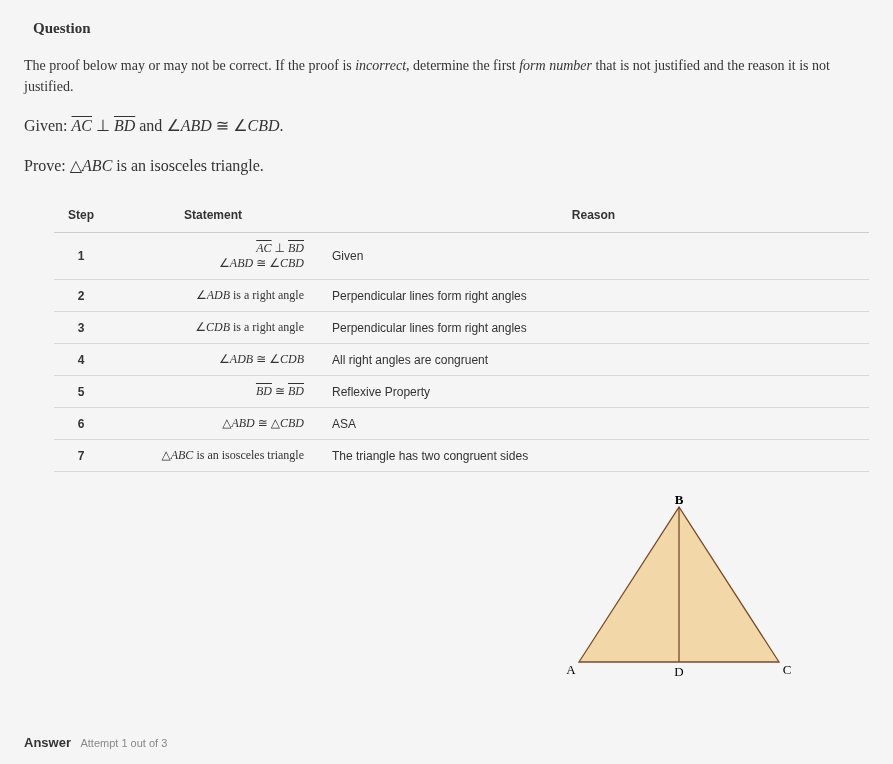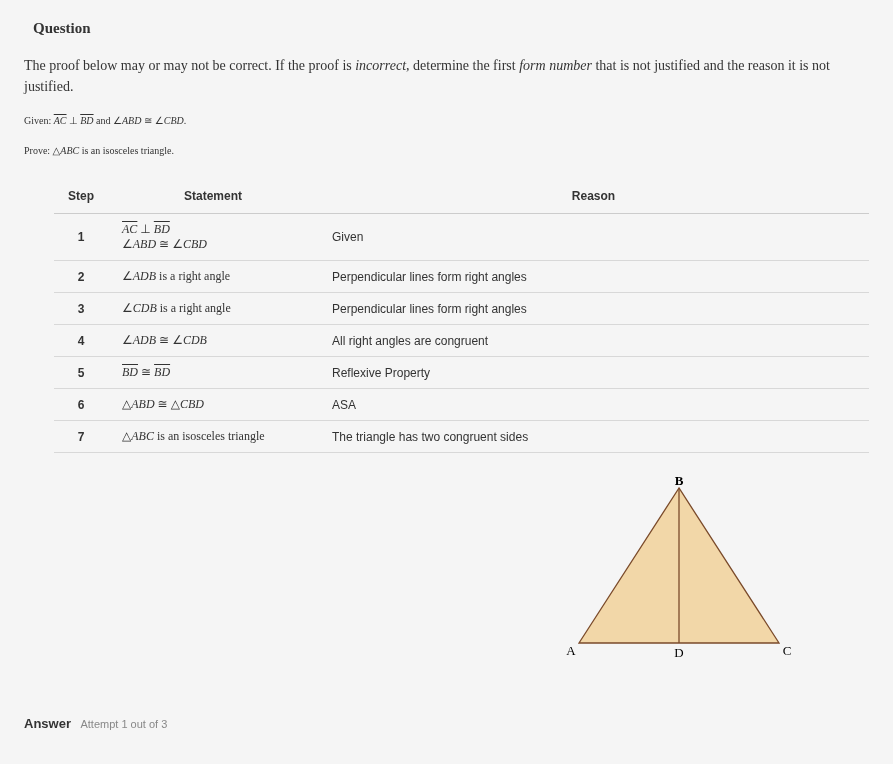--- a/index.html
+++ b/index.html
@@ -16,21 +16,21 @@
     font-size: 15px;
     margin-bottom: 18px;
     margin-left: 9px;
   }
   .prompt-text {
     font-size: 14px;
     margin-bottom: 16px;
     line-height: 1.5;
   }
   .given-prove {
-    font-size: 10px;
+    font-size: 16px;
     margin-bottom: 14px;
     line-height: 1.6;
   }
   .overline { text-decoration: overline; }
   .math { font-family: 'Times New Roman', serif; font-style: italic; }
   .sym { font-style: normal; }
   .proof-table-wrap {
     margin: 20px 0 20px 30px;
   }
   table.proof {
@@ -53,21 +53,21 @@
     font-family: Arial, sans-serif;
     font-size: 12px;
   }
   table.proof td.step-col {
     width: 40px;
     text-align: center;
     font-weight: bold;
   }
   table.proof td.stmt-col {
     width: 210px;
-    text-align: left;
+    text-align: right;
     font-family: 'Times New Roman', serif;
   }
   table.proof td.reason-col {
     text-align: left;
   }
   .figure-area {
     display: flex;
     justify-content: flex-end;
     padding-right: 60px;
     margin-top: 10px;

